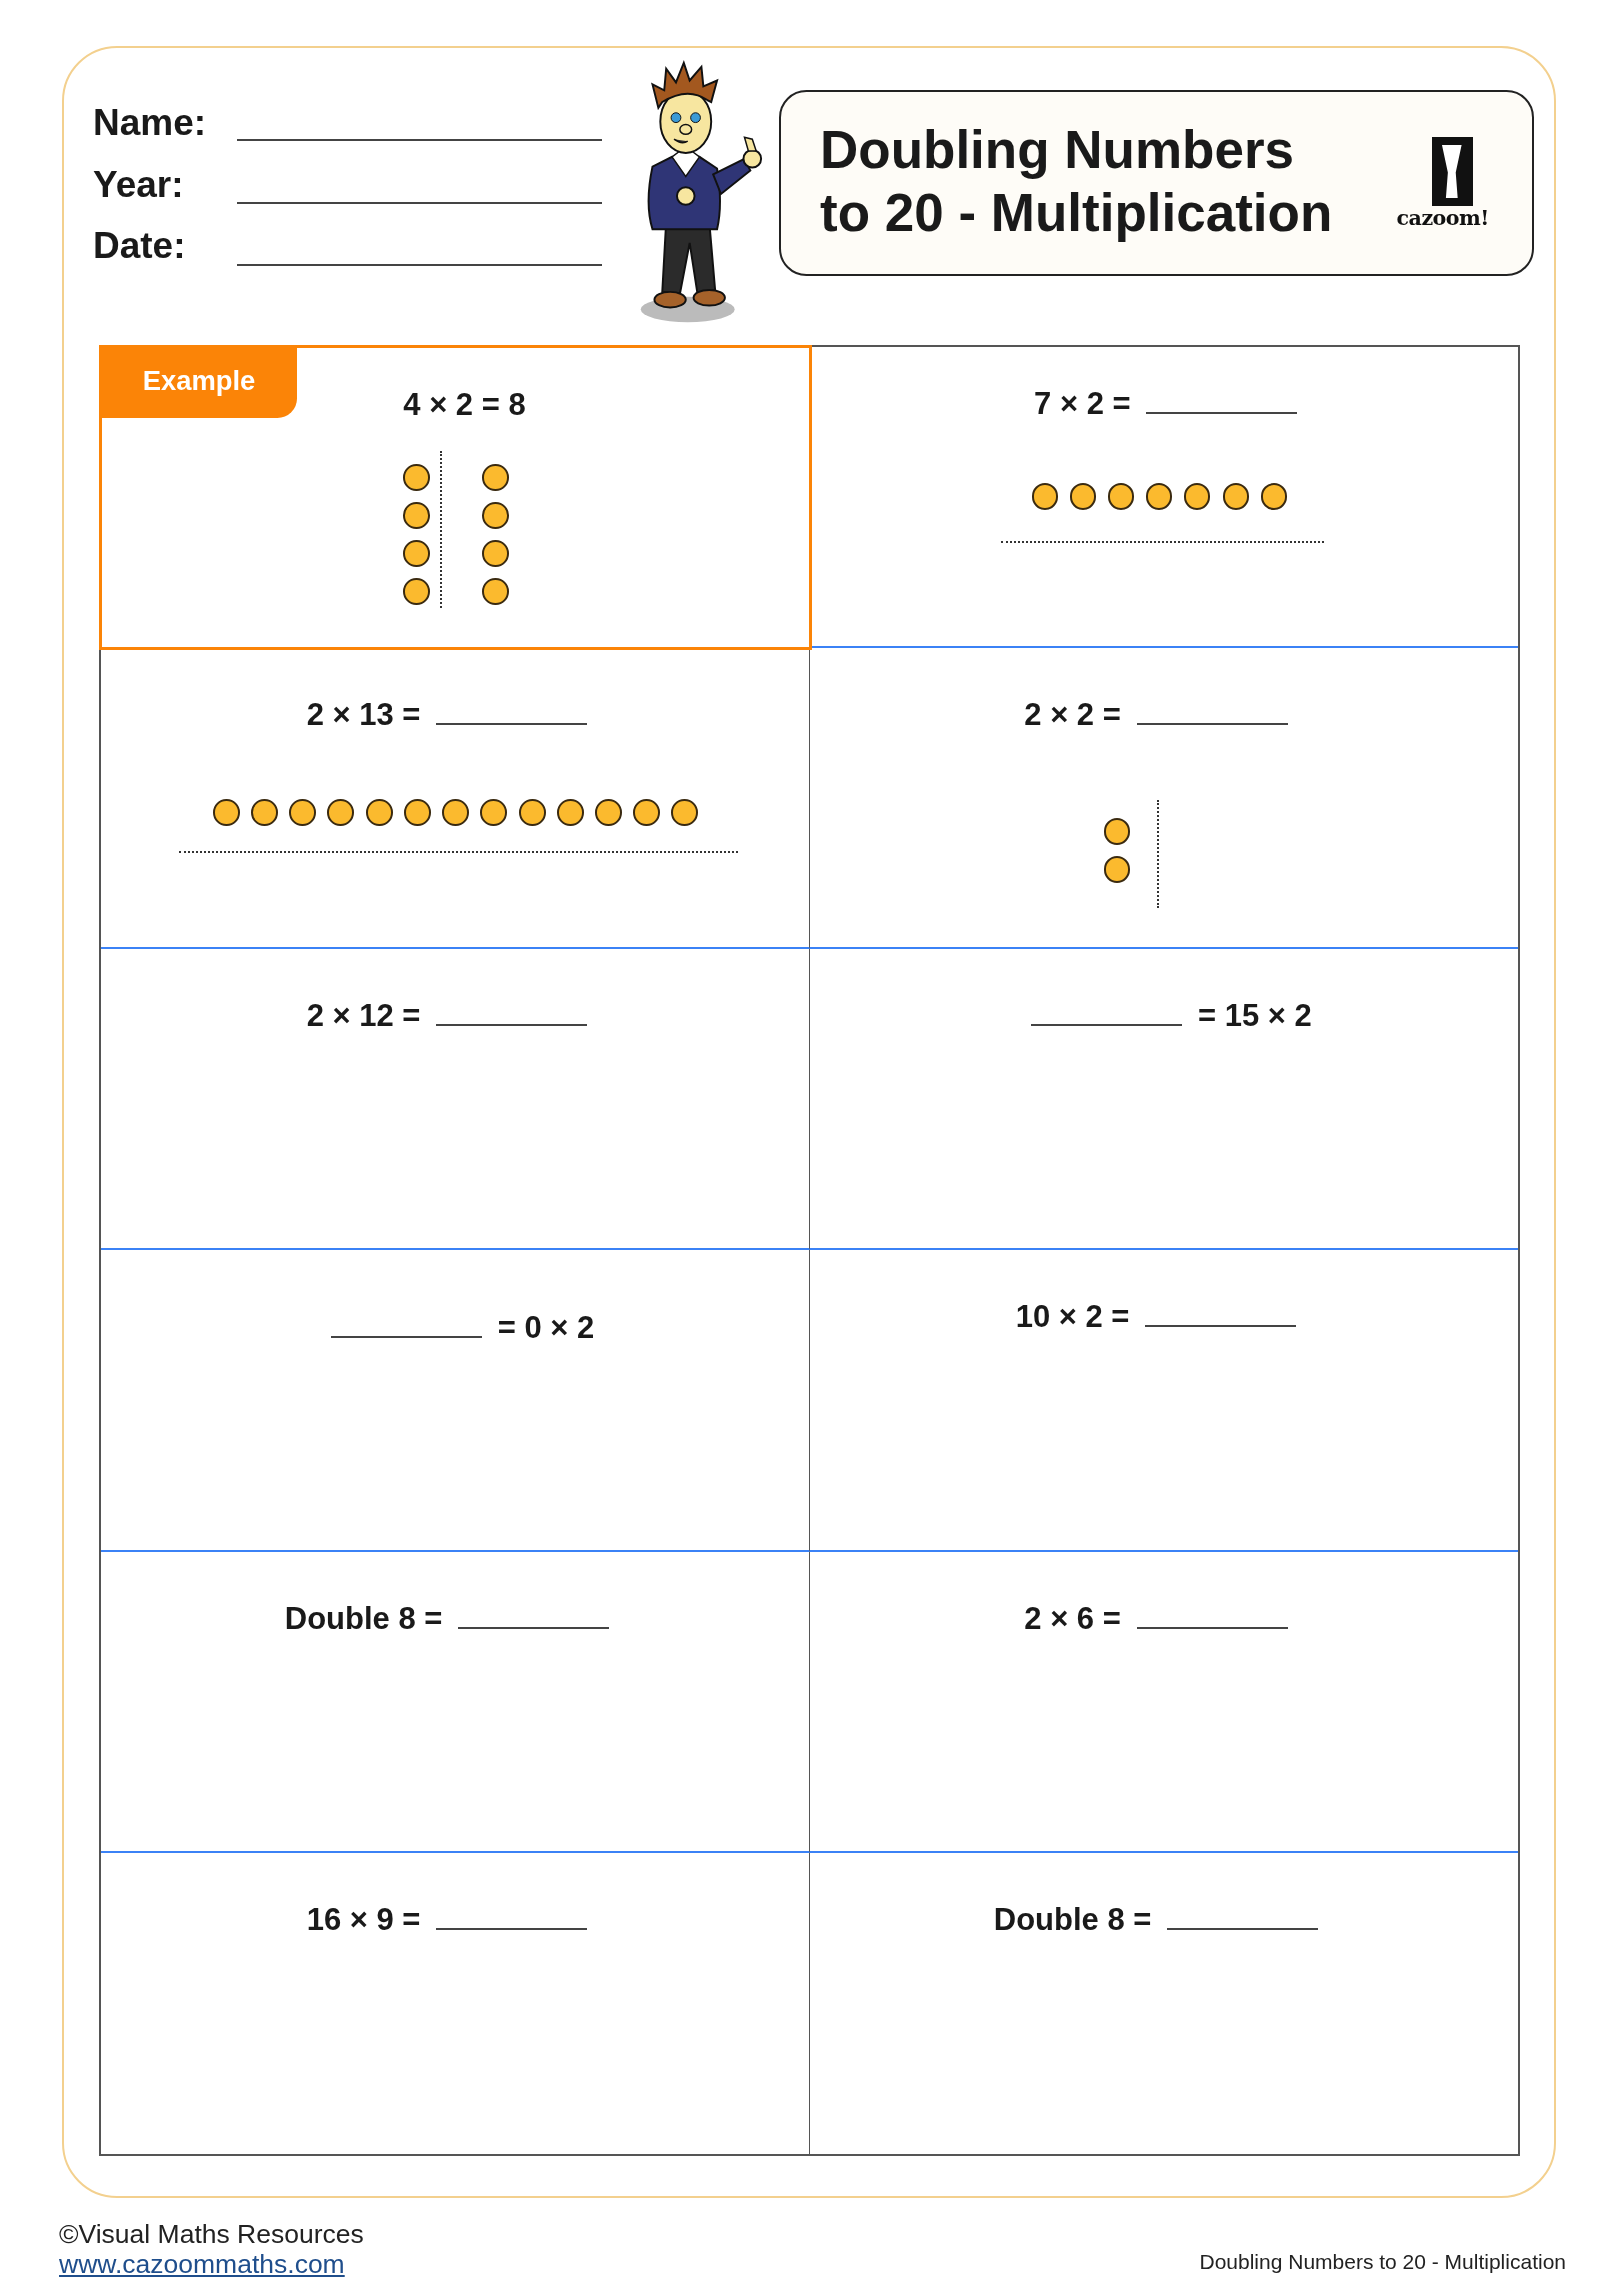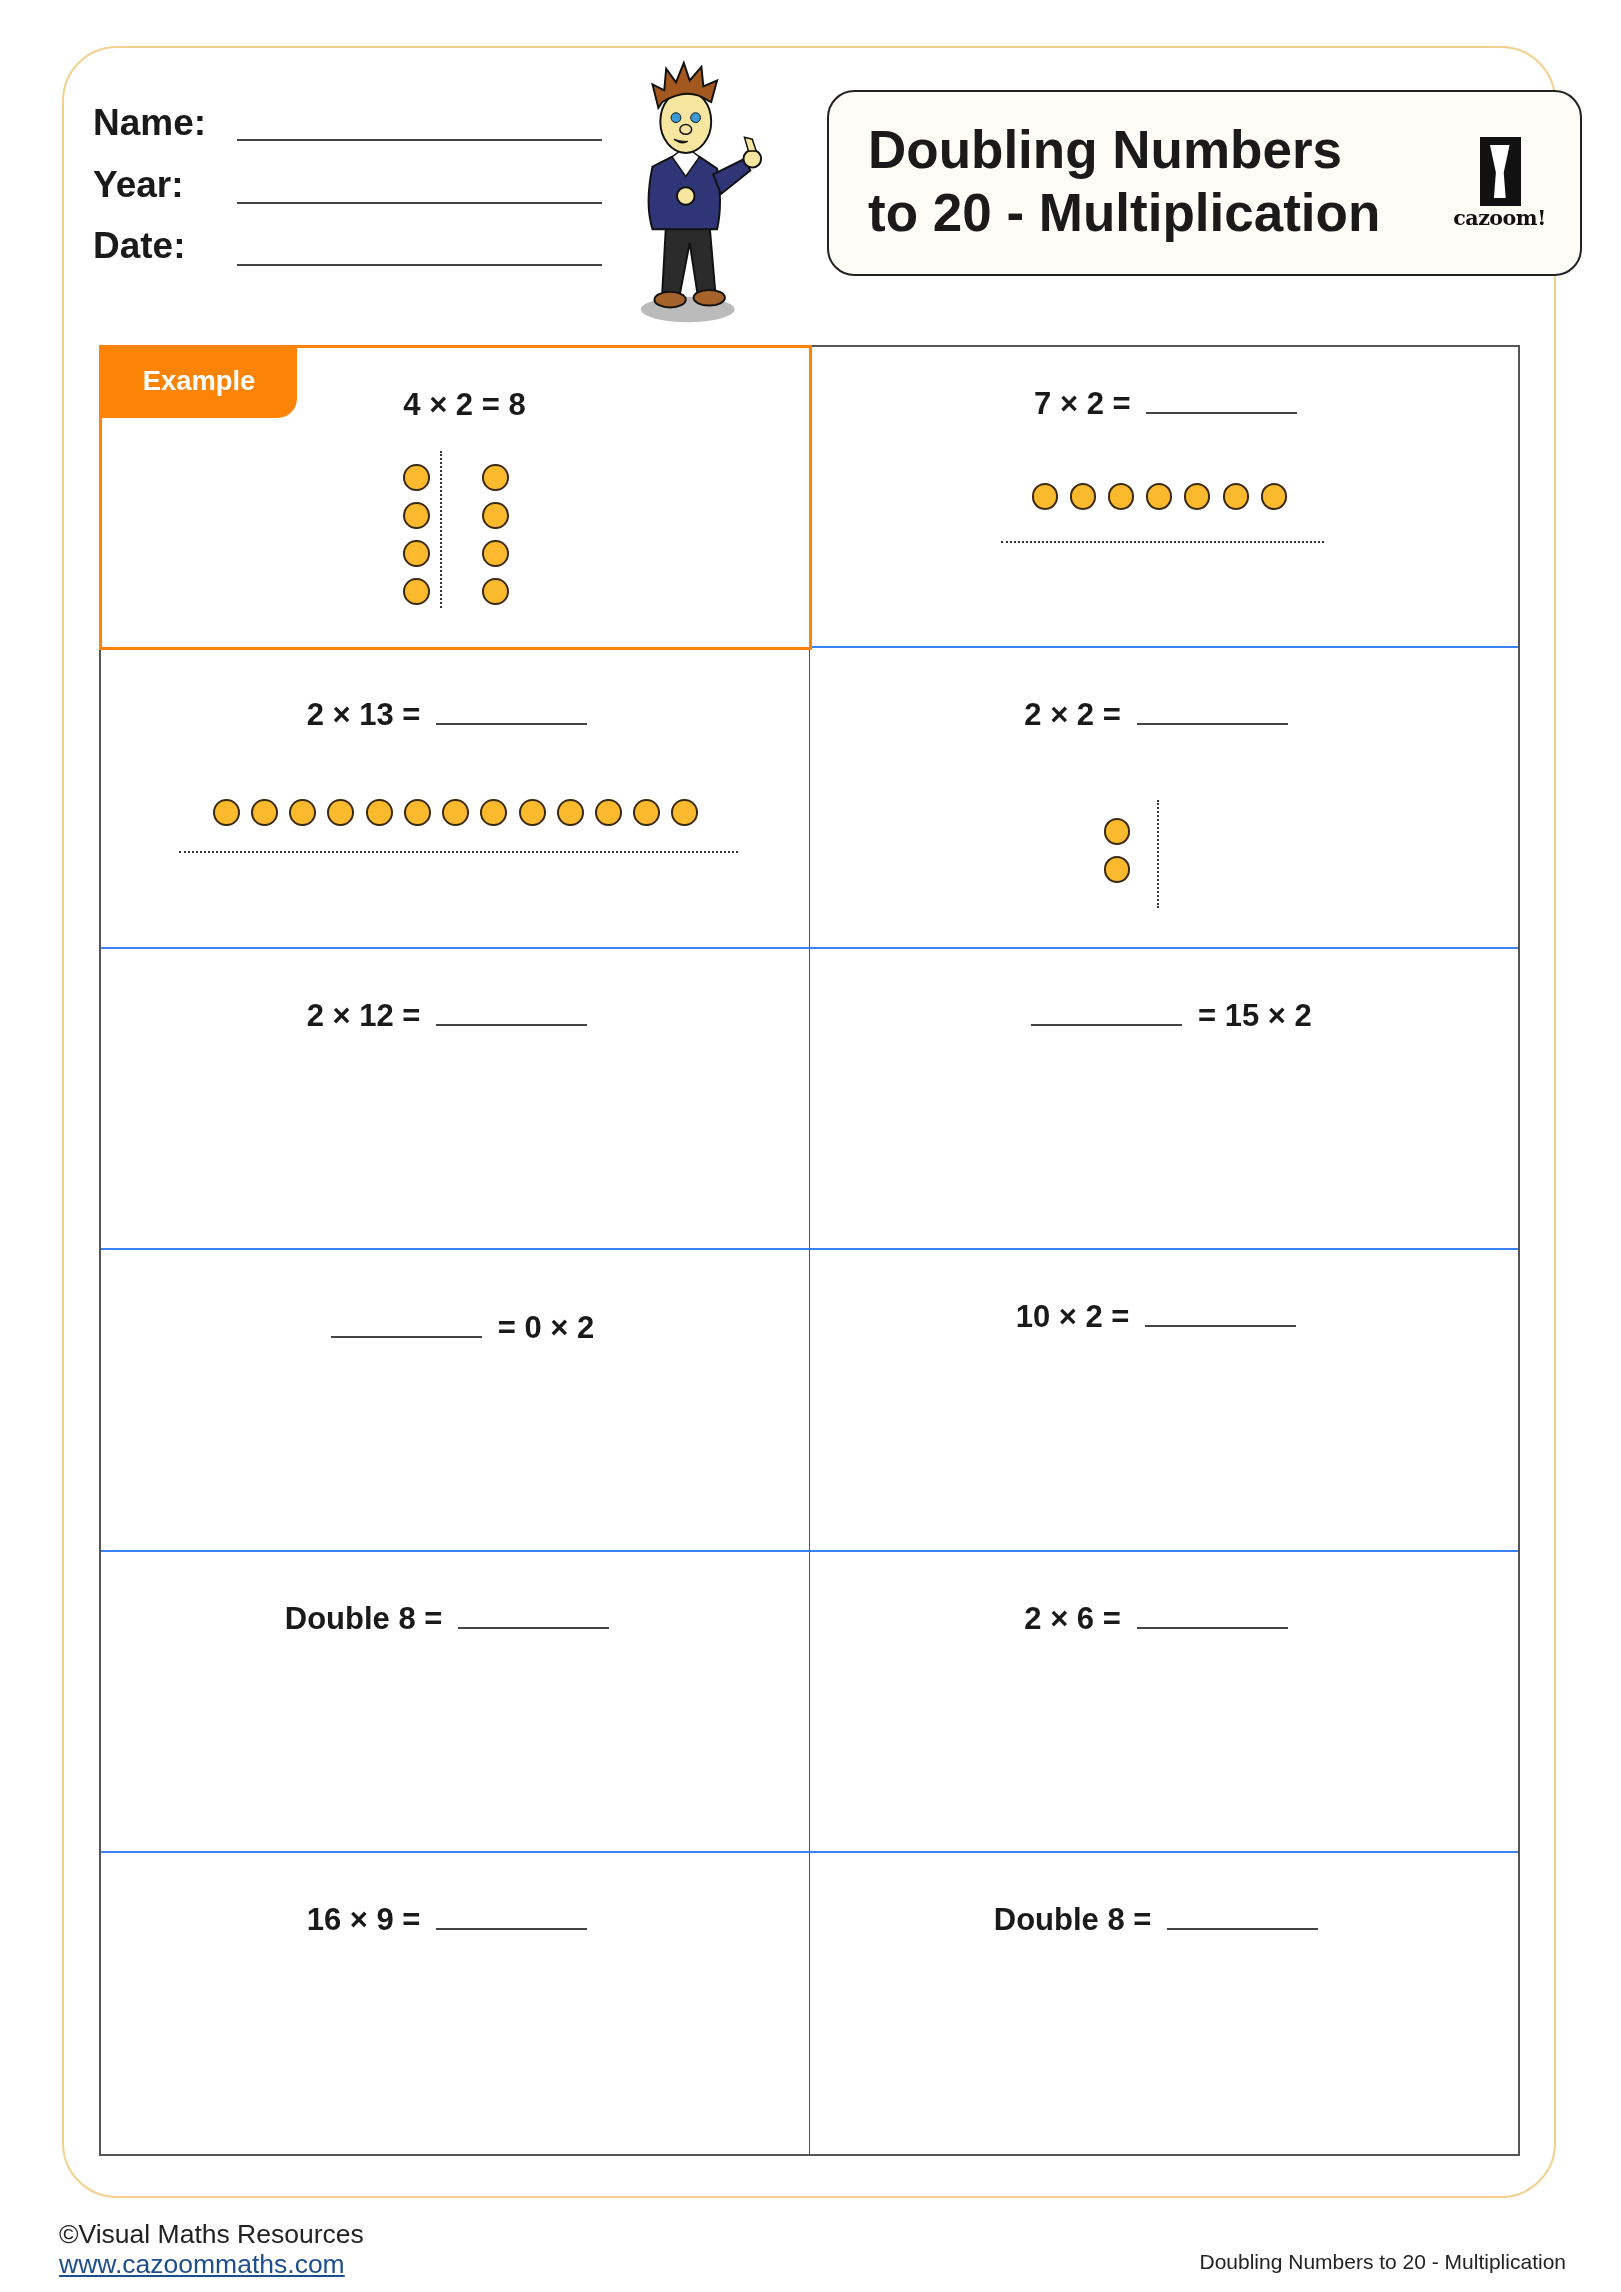--- a/index.html
+++ b/index.html
@@ -4,26 +4,26 @@
 <style>
   html, body { margin:0; padding:0; }
   body { width:1621px; height:2293px; background:#ffffff; position:relative; overflow:hidden;
          font-family:"Liberation Sans", "DejaVu Sans", sans-serif; color:#1a1a1a; }
   .frame { position:absolute; left:62px; top:46px; width:1494px; height:2152px;
            border:2.9px solid #F3D08E; border-radius:55px; box-sizing:border-box; }
   .field { position:absolute; left:93px; font-size:37px; font-weight:bold; }
   .field-line { position:absolute; left:237px; width:365px; border-top:2px solid #444; }
   .mascot { position:absolute; left:619px; top:57px; width:157px; height:274px; }
   .title-box { position:absolute; left:779px; top:90px; width:755px; height:186px; box-sizing:border-box;
-               border:2.5px solid #222; border-radius:27.4px; background:#FEFCF7;margin-left:48px; }
+               border:2.5px solid #222; border-radius:27.4px; background:#FEFCF7; }
   .title-text { position:absolute; left:39px; top:25.5px; font-size:53px; font-weight:bold; line-height:63px; color:#1a1a1a; }
   .logo { position:absolute; right:25.5px; top:45px; width:110px; height:98px; }
   .logo-box { position:absolute; left:35px; top:0; width:41px; height:69px; background:#111; }
   .logo-drum { position:absolute; left:9.8px; top:5.9px; width:21.6px; height:57px; }
-  .logo-word { position:absolute; left:0; top:69px; width:110px; text-align:center; font-family:"DejaVu Serif", serif;
+  .logo-word { position:absolute; left:0; top:69px; width:110px; text-align:left; font-family:"DejaVu Serif", serif;
                font-weight:bold; font-size:20.6px; color:#111; letter-spacing:-0.5px; }
   .grid { position:absolute; left:99px; top:345px; width:1421px; height:1811px; border:2px solid #555;
           box-sizing:border-box; display:grid; grid-template-columns:1fr 1fr; grid-template-rows:repeat(6,1fr); }
   .cell { position:relative; border-right:1.5px solid #555; border-bottom:2px solid #3b82f6; box-sizing:border-box; }
   .cell:nth-child(2n) { border-right:none; }
   .cell:nth-last-child(-n+2) { border-bottom:none; }
   .cell.example { border:3.9px solid #FB8407; margin:-2px; z-index:2;padding-left:12px; }
   .example-tab { position:absolute; left:-1px; top:-1px; width:196px; height:71px; background:#FB8407;
                  border-bottom-right-radius:19.6px; color:#fff; font-size:27.4px; font-weight:bold;
                  display:flex; align-items:center; justify-content:center; padding-bottom:3.9px; box-sizing:border-box; }

